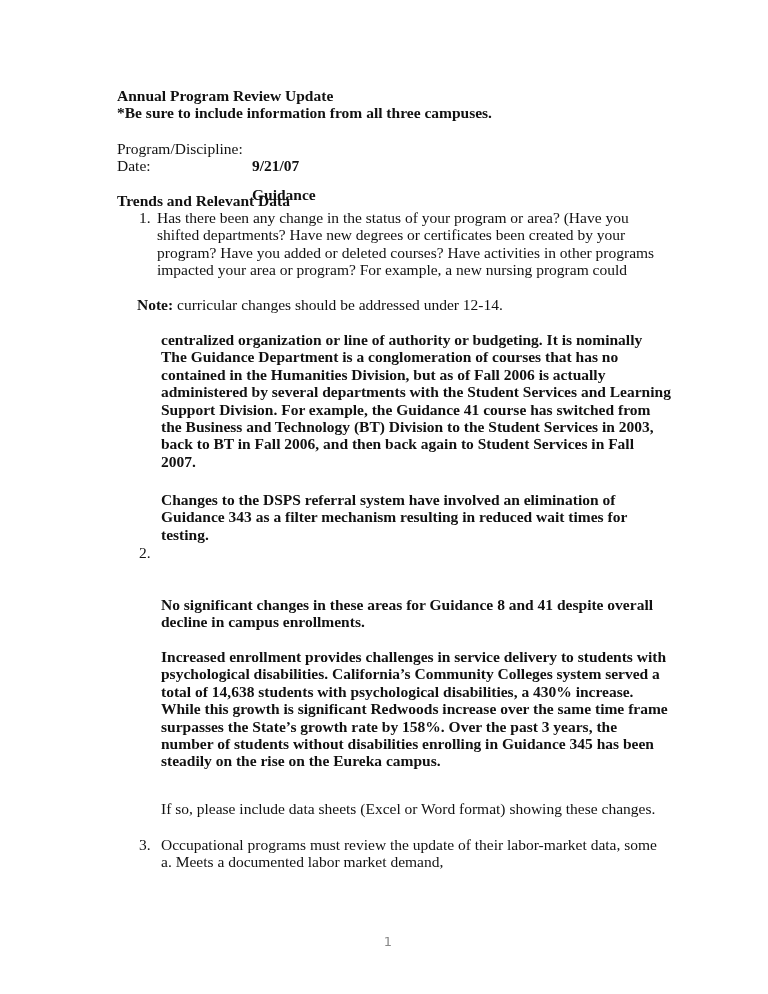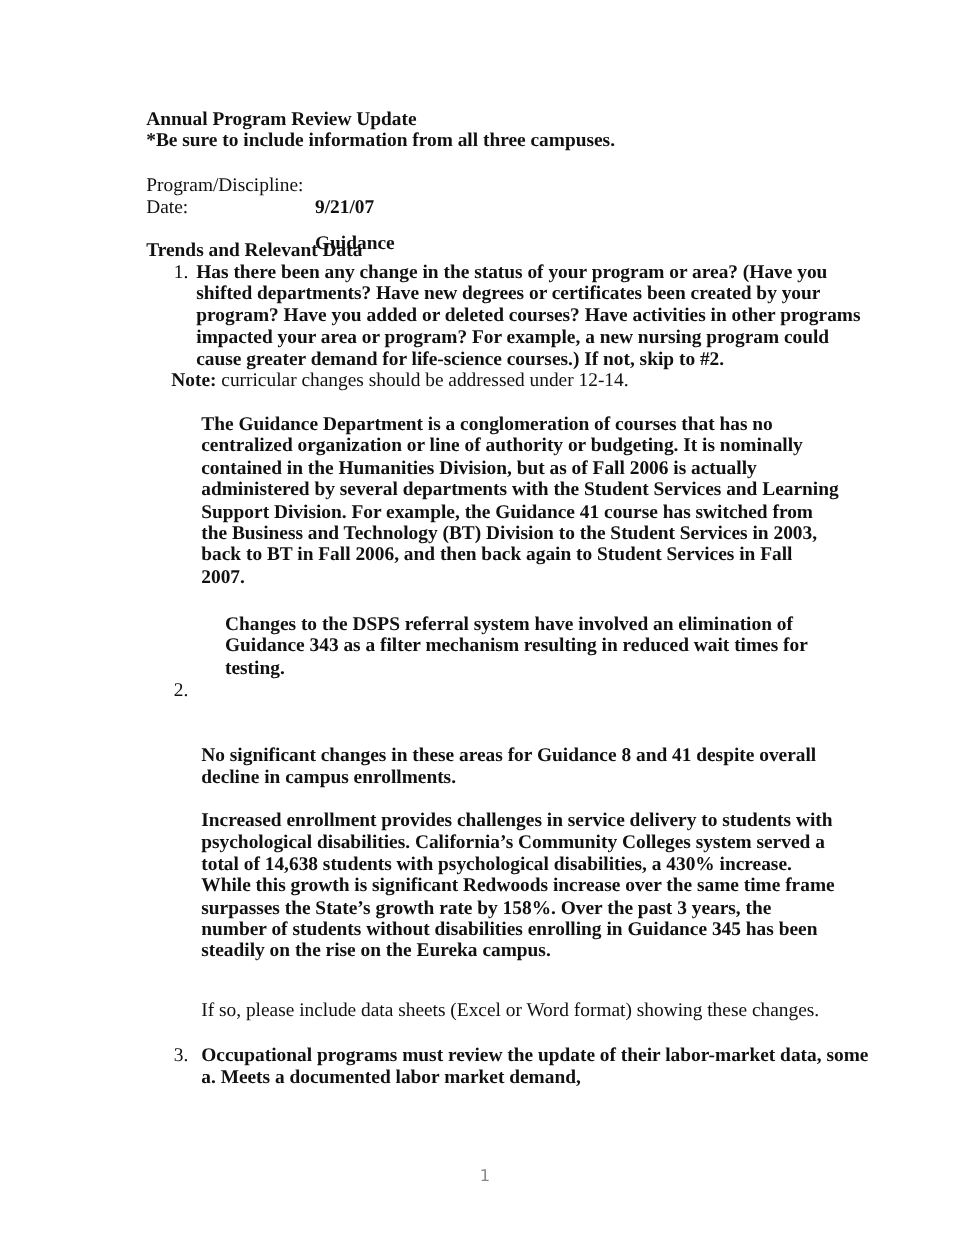--- a/index.html
+++ b/index.html
@@ -5,21 +5,21 @@
   html, body { margin: 0; padding: 0; background: #ffffff; }
   body {
     width: 768px; height: 994px; position: relative; overflow: hidden;
     font-family: "Liberation Serif", "DejaVu Serif", serif;
     color: #111111; font-size: 15.5px; line-height: 17.4px;
   }
   .page { position: absolute; left: 4px; top: 0; width: 768px; height: 994px; }
   .abs { position: absolute; white-space: nowrap; }
   .b { font-weight: bold; }
   .blk { position: absolute; }
-  .line { display: block; white-space: nowrap; font-weight: bold; }
+  .line { display: block; white-space: nowrap; }
   .pagenum {
     position: absolute; left: 378px; top: 933px; width: 12px; text-align: center;
     font-family: "DejaVu Sans", sans-serif; font-size: 13px; color: #888888;
   }
 </style>
 </head>
 <body>
 
 <div class="page">
 
@@ -32,38 +32,37 @@
   <div class="abs b" style="left:248px; top:157px;text-align:center;">9/21/07</div>
 
   <div class="abs b" style="left:113px; top:192px;">Trends and Relevant Data</div>
 
   <div class="abs" style="left:135px; top:209px;">1.</div>
   <div class="blk" style="left:153px; top:209px;">
     <span class="line">Has there been any change in the status of your program or area? (Have you</span>
     <span class="line">shifted departments?  Have new degrees or certificates been created by your</span>
     <span class="line">program? Have you added or deleted courses? Have activities in other programs</span>
     <span class="line">impacted your area or program?  For example, a new nursing program could</span>
-    <span class="line">cause greater demand for life-science courses.) If not, skip to #2.</span>
   </div>
   <div class="abs" style="left:133px; top:296px;">
     <span class="b">Note:</span><span> curricular changes should be addressed under 12-14.</span>
   </div>
 
   <div class="blk b" style="left:157px; top:331px;">
+    <span class="line">centralized organization or line of authority or budgeting. It is nominally</span>
     <span class="line">The Guidance Department is a conglomeration of courses that has no</span>
-    <span class="line">centralized organization or line of authority or budgeting. It is nominally</span>
     <span class="line">contained in the Humanities Division, but as of Fall 2006 is actually</span>
     <span class="line">administered by several departments with the Student Services and Learning</span>
     <span class="line">Support Division. For example, the Guidance 41 course has switched from</span>
     <span class="line">the Business and Technology (BT) Division  to the Student Services in 2003,</span>
     <span class="line">back to BT in Fall 2006, and then back again to Student Services in Fall</span>
     <span class="line">2007.</span>
   </div>
 
-  <div class="blk b" style="left:157px; top:491px;margin-left:19px;">
+  <div class="blk b" style="left:157px; top:491px;">
     <span class="line">Changes to the DSPS referral system have involved an elimination of</span>
     <span class="line">Guidance 343 as a filter mechanism resulting in reduced wait times for</span>
     <span class="line">testing.</span>
   </div>
 
   <div class="abs" style="left:135px; top:544px;">2.</div>
 
   <div class="blk b" style="left:157px; top:596px;">
     <span class="line">No significant changes in these areas for Guidance 8 and 41 despite overall</span>
     <span class="line">decline in campus enrollments.</span>

